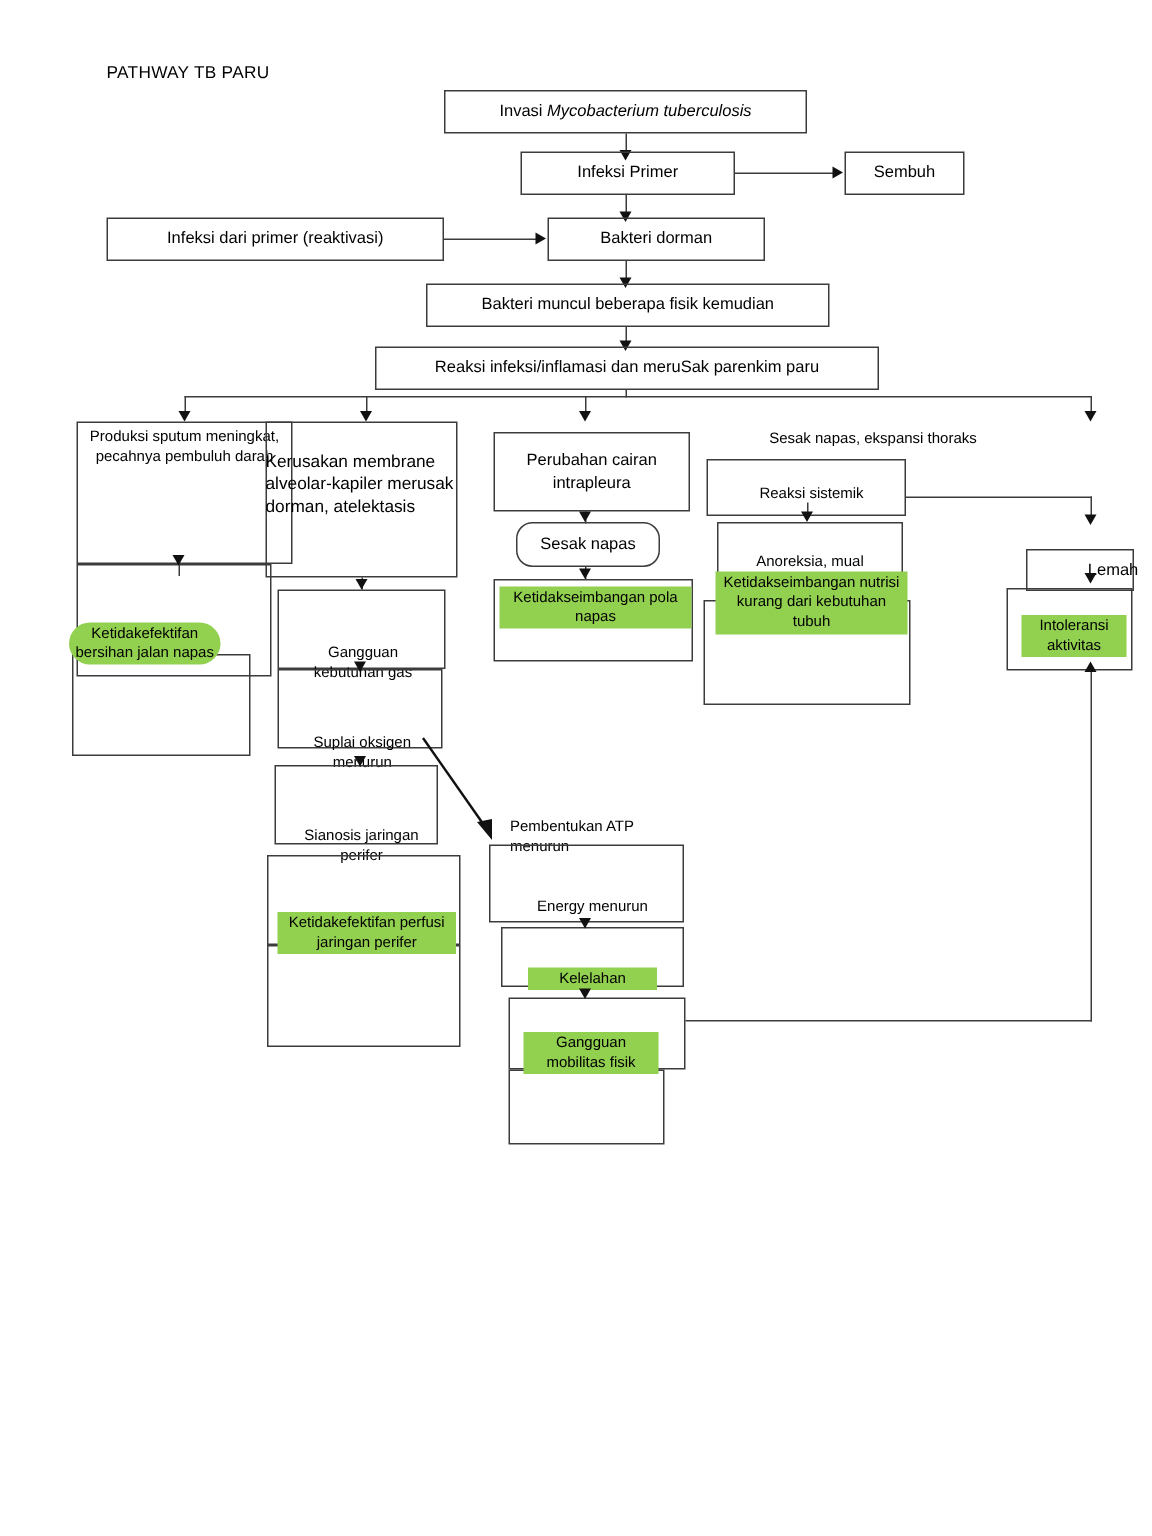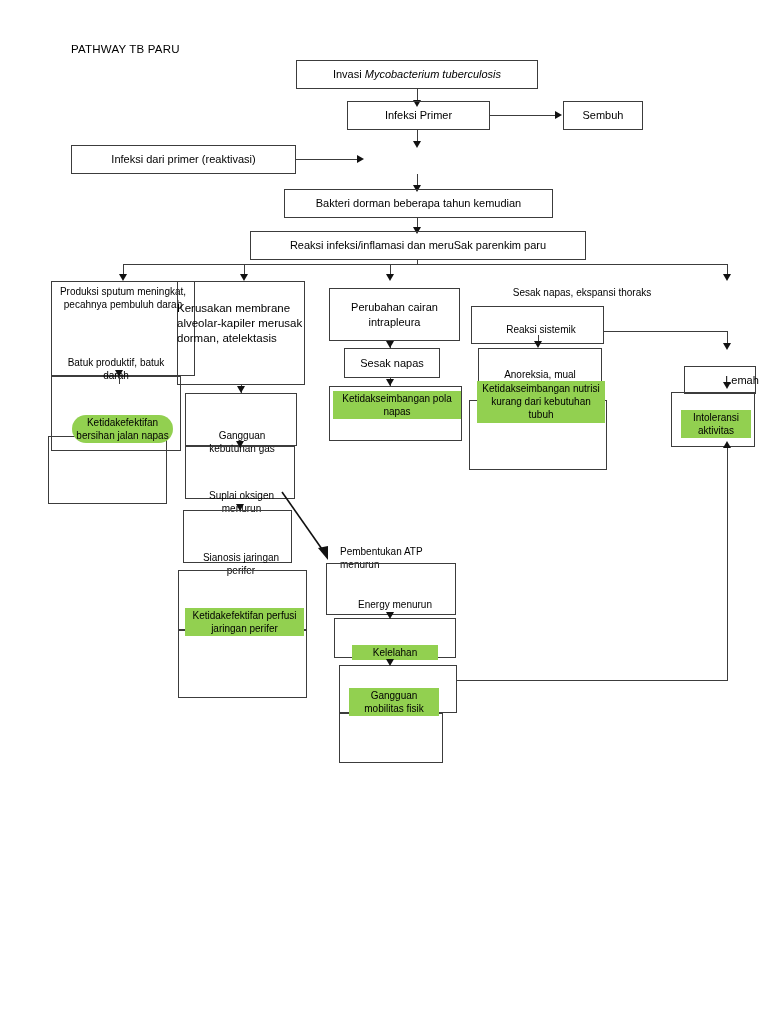--- a/index.html
+++ b/index.html
@@ -103,28 +103,29 @@
   <div class="box" style="left:563px; top:101px; width:80px; height:29px;">Sembuh</div>
 
   <div class="conn h" style="left:490px; top:115px; width:66px;"></div>
   <div class="arrowright" style="left:555px; top:111px;"></div>
 
   <div class="conn v" style="left:417px; top:130px; width:1.3px; height:15px;"></div>
   <div class="arrowdown" style="left:413px; top:141px;"></div>
 
   <div class="box" style="left:71px; top:145px; width:225px; height:29px;">Infeksi dari primer (reaktivasi)</div>
 
+  <div class="box" style="left:365px; top:145px; width:145px; height:29px;">Bakteri dorman</div>
 
   <div class="conn h" style="left:296px; top:159px; width:62px;"></div>
   <div class="arrowright" style="left:357px; top:155px;"></div>
 
   <div class="conn v" style="left:417px; top:174px; height:14px;"></div>
   <div class="arrowdown" style="left:413px; top:185px;"></div>
 
-  <div class="box" style="left:284px; top:189px; width:269px; height:29px;">Bakteri dorman beberapa tahun kemudian</div>
+  <div class="box" style="left:284px; top:189px; width:269px; height:29px;">Bakteri muncul beberapa fisik kemudian</div>
 
   <div class="conn v" style="left:417px; top:218px; height:12px;"></div>
   <div class="arrowdown" style="left:413px; top:227px;"></div>
 
   <div class="box" style="left:250px; top:231px; width:336px; height:29px;">Reaksi infeksi/inflamasi dan meruSak parenkim paru</div>
 
   <div class="conn v" style="left:417px; top:260px; height:5px;"></div>
   <div class="conn h" style="left:123px; top:264px; width:605px;"></div>
 
   <div class="conn v" style="left:123px; top:264px; height:13px;"></div>
@@ -136,27 +137,26 @@
   <div class="conn v" style="left:390px; top:264px; height:13px;"></div>
   <div class="arrowdown" style="left:386px; top:274px;"></div>
 
   <div class="conn v" style="left:727px; top:264px; height:13px;"></div>
   <div class="arrowdown" style="left:723px; top:274px;"></div>
 
   <div class="box" style="left:51px; top:281px; width:144px; height:95px;"></div>
   <div class="lbl" style="left:55px; top:285px; width:136px;">Produksi sputum meningkat, pecahnya pembuluh darah</div>
 
   <div class="box" style="left:51px; top:376px; width:130px; height:75px;"></div>
-  <div class="lbl" style="left:58px; top:356px; width:116px;">Batuk produktif, batuk darah</div>
 
   <div class="conn v" style="left:119px; top:376px; height:8px;"></div>
   <div class="arrowdown" style="left:115px; top:370px;"></div>
 
   <div class="box" style="left:48px; top:436px; width:119px; height:68px;"></div>
-  <div class="lbl green" style="left:72px; top:415px; width:95px;border-radius:22px;">Ketidakefektifan bersihan jalan napas</div>
+  <div class="lbl green" style="left:46px; top:415px; width:95px;border-radius:22px;">Ketidakefektifan bersihan jalan napas</div>
 
   <div class="box" style="left:177px; top:281px; width:128px; height:104px;"></div>
   <div class="lbl left" style="left:177px; top:301px; width:140px; font-size:11.5px;">Kerusakan membrane alveolar-kapiler merusak dorman, atelektasis</div>
 
   <div class="conn v" style="left:241px; top:385px; height:8px;"></div>
   <div class="arrowdown" style="left:237px; top:386px;"></div>
 
   <div class="box" style="left:185px; top:393px; width:112px; height:53px;"></div>
   <div class="lbl" style="left:196px; top:429px; width:92px;">Gangguan kebutuhan gas</div>
 
@@ -175,21 +175,21 @@
 
   <div class="box" style="left:178px; top:570px; width:129px; height:60px;"></div>
   <div class="box" style="left:178px; top:630px; width:129px; height:68px;"></div>
   <div class="lbl green" style="left:185px; top:608px; width:113px;">Ketidakefektifan perfusi jaringan perifer</div>
 
   <div class="box" style="left:329px; top:288px; width:131px; height:53px;">Perubahan cairan intrapleura</div>
 
   <div class="conn v" style="left:390px; top:341px; height:8px;"></div>
   <div class="arrowdown" style="left:386px; top:341px;"></div>
 
-  <div class="box" style="left:344px; top:348px; width:96px; height:30px;">Sesak napas</div>
+  <div class="box" style="left:344px; top:348px; width:96px; height:30px;border-radius:11px;">Sesak napas</div>
 
   <div class="conn v" style="left:390px; top:378px; height:8px;"></div>
   <div class="arrowdown" style="left:386px; top:379px;"></div>
 
   <div class="box" style="left:329px; top:386px; width:133px; height:55px;"></div>
   <div class="lbl green" style="left:333px; top:391px; width:122px;">Ketidakseimbangan pola napas</div>
 
   <div class="lbl" style="left:497px; top:286px; width:170px;">Sesak napas, ekspansi thoraks</div>
 
   <div class="box" style="left:471px; top:306px; width:133px; height:38px;"></div>

